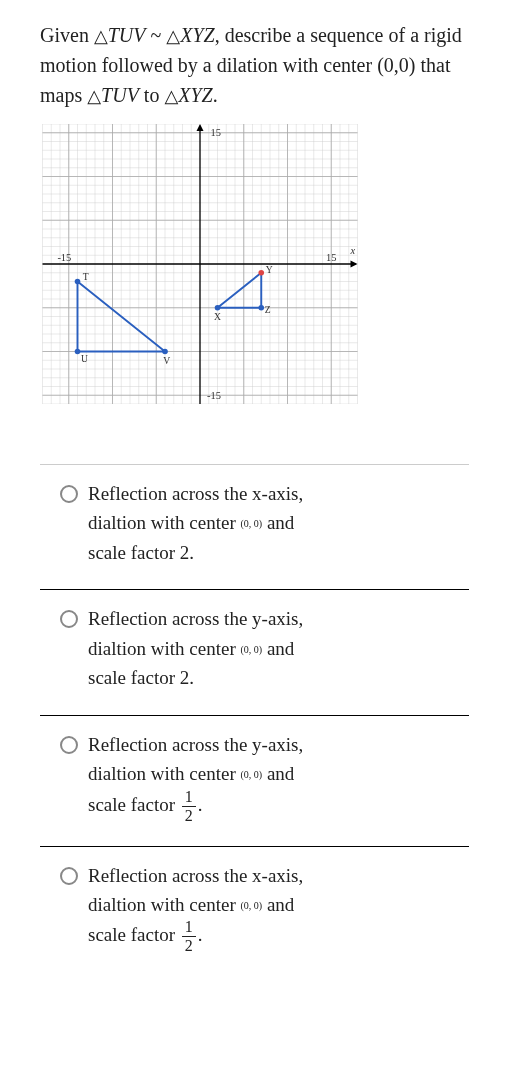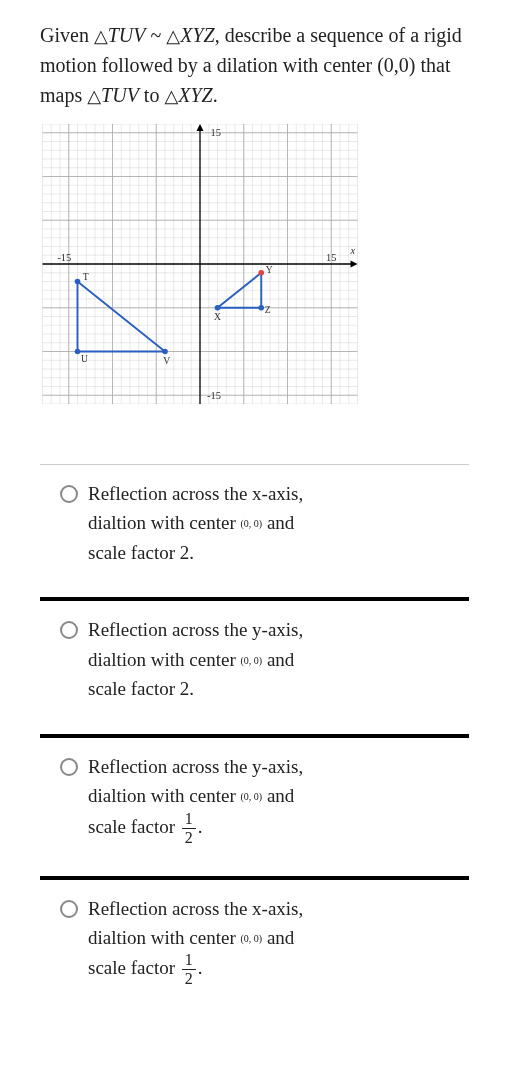--- a/index.html
+++ b/index.html
@@ -18,28 +18,28 @@
   .triangle-sym { font-size: 18px; }
   .italic { font-style: italic; }
   .graph-wrap {
     width: 320px;
     height: 280px;
     margin: 0 0 60px 0;
   }
   .options {
     display: flex;
     flex-direction: column;
-    gap: 16px;
+    gap: 8px;
   }
   .option {
     display: flex;
     align-items: flex-start;
     gap: 10px;
     padding: 14px 0 14px 0;
-    border-top: 4px solid #000000;
+    border-top: 1px solid #000000;
     font-size: 19px;
     line-height: 1.55;
   }
   .option:first-child { border-top: 1px solid #ccc; }
   .radio {
     flex: 0 0 18px;
     width: 18px;
     height: 18px;
     border: 2px solid #888;
     border-radius: 50%;

